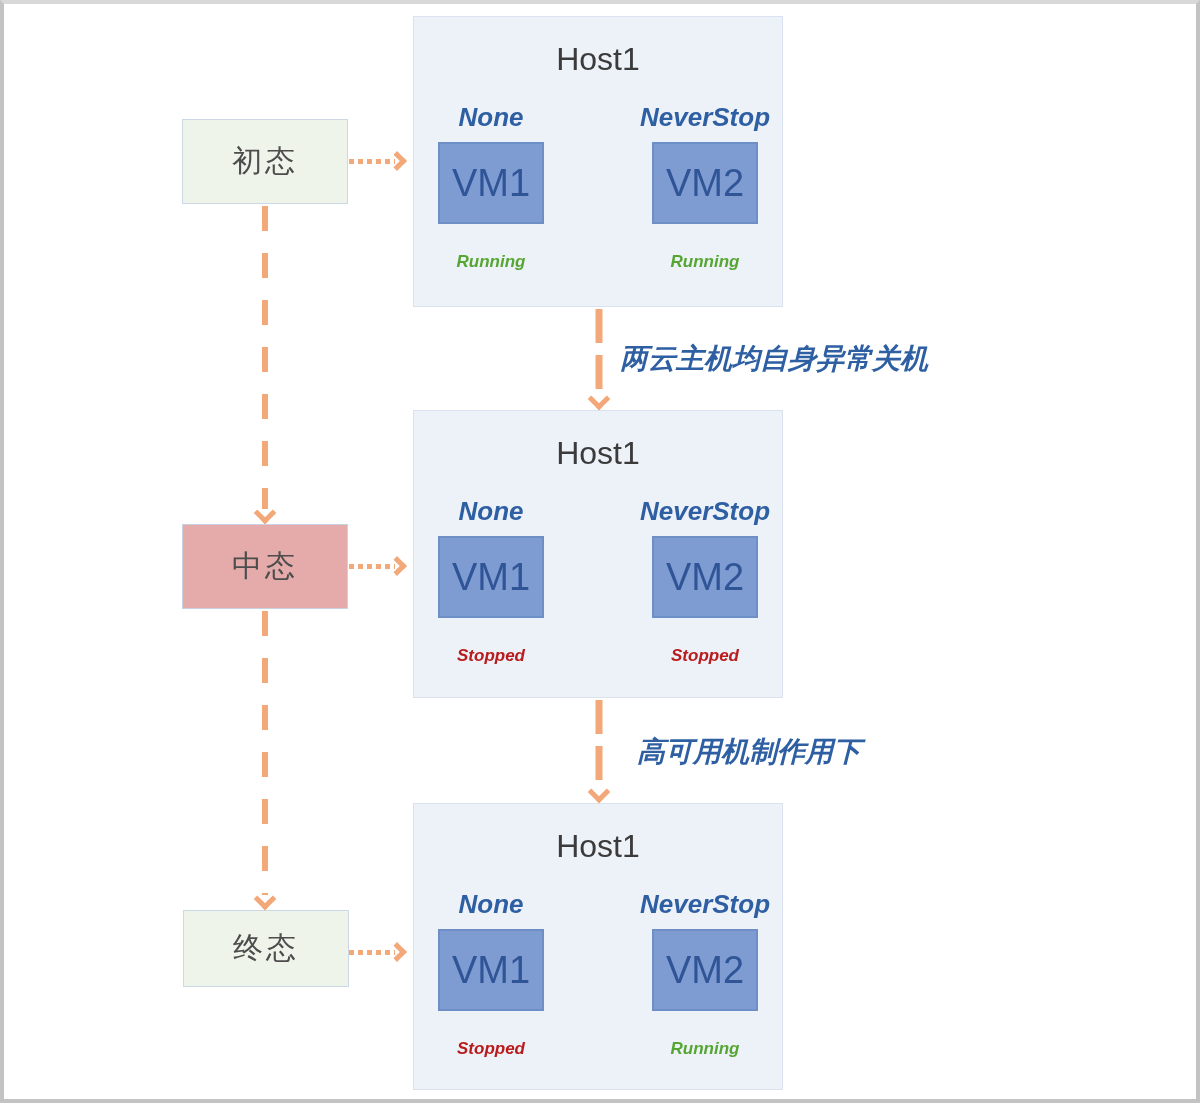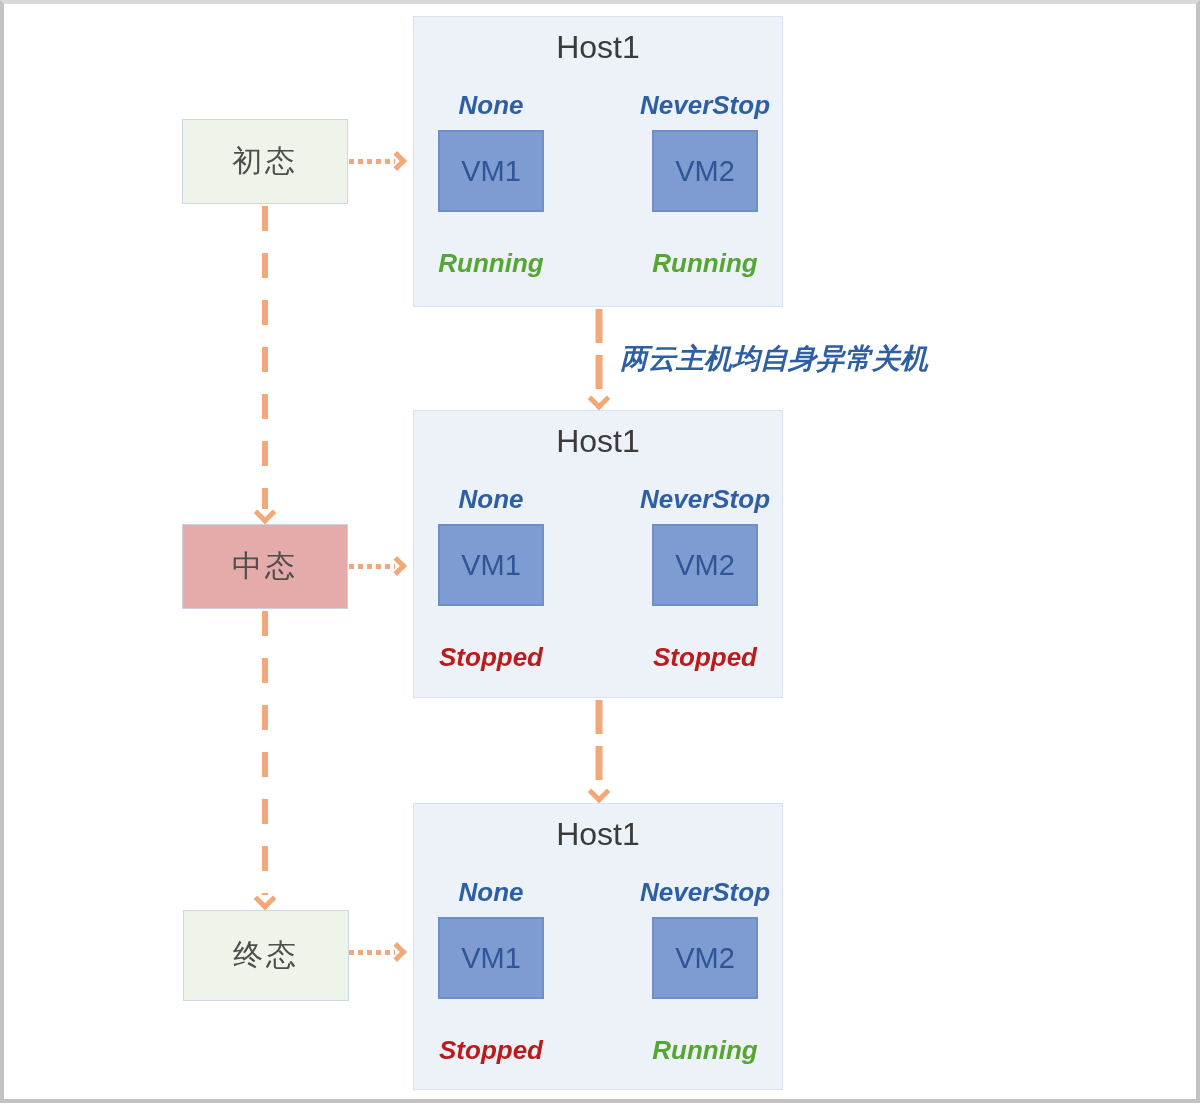--- a/index.html
+++ b/index.html
@@ -10,28 +10,28 @@
             border:4px solid #c3c3c3; border-top-color:#d9d9d9; overflow:hidden; }
 
   
   .state-box { position:absolute; display:flex; align-items:center; justify-content:center; }
   .state-green { background:#eff4ea; border:1px solid #ccd8e6; }
   .state-pink  { background:#e5abab; border:1px solid #c9d2e2; }
   .state-text  { font-size:30px; color:#4d4d4d; letter-spacing:3px; }
 
   
   .host-card { position:absolute; background:#edf1f8; border:1px solid #dbe2ef; }
-  .host-title { text-align:center; margin-top:12px; font-size:32px; color:#3b3b3b; }
+  .host-title { text-align:center; margin-top:24px; font-size:32px; color:#3b3b3b; }
   .vm-row { display:flex; justify-content:center; gap:62px; margin-top:24px; }
   .vm-col { display:flex; flex-direction:column; align-items:center; width:152px; }
   .policy { font-size:26px; font-style:italic; font-weight:600; color:#2e5fa3; white-space:nowrap; }
   .vm-box { margin-top:9px; width:106px; height:82px; background:#7f9cd2; border:2px solid #6e8ec6;
             display:flex; align-items:center; justify-content:center; }
-  .vm-name { font-size:29px; color:#2f5597; }
-  .status { margin-top:36px; font-size:26px; font-style:italic; font-weight:700; }
+  .vm-name { font-size:38px; color:#2f5597; }
+  .status { margin-top:28px; font-size:17px; font-style:italic; font-weight:700; }
   .status[data-status="green"] { color:#55a632; }
   .status[data-status="red"]   { color:#b91c1c; }
 
   
   .h-arrow { position:absolute; width:64px; height:20px; display:flex; align-items:center; }
   .h-arrow .dotline { width:46px; height:5px;
       background:repeating-linear-gradient(to right,#f2a878 0 5px,transparent 5px 9px); }
   .h-arrow .chev-right { width:14px; height:14px; border-right:5px solid #f2a878;
       border-bottom:5px solid #f2a878; transform:rotate(-45deg); margin-left:-5px; }
 
@@ -57,21 +57,21 @@
 <div class="canvas">
 
   <div class="state-box state-pink" style="left:178px;top:520px;width:166px;height:85px">
     <span class="state-text">中态</span>
   </div>
 
   <div class="state-box state-green" style="left:178px;top:115px;width:166px;height:85px">
     <span class="state-text">初态</span>
   </div>
 
-  <div class="state-box state-green" style="left:179px;top:906px;width:166px;height:91px">
+  <div class="state-box state-green" style="left:179px;top:906px;width:166px;height:77px">
     <span class="state-text">终态</span>
   </div>
 
   <div class="host-card" style="left:409px;top:12px;width:370px;height:291px">
     <div class="host-title">Host1</div>
     <div class="vm-row">
       <div class="vm-col">
         <div class="policy">None</div>
         <div class="vm-box">
           <span class="vm-name">VM1</span>
@@ -153,14 +153,15 @@
   <div class="v-arrow host-gap" style="left:584px;top:305px;height:99px">
     <div class="dashline"></div>
     <div class="chev-down"></div>
   </div>
   <div class="v-arrow host-gap" style="left:584px;top:696px;height:101px">
     <div class="dashline"></div>
     <div class="chev-down"></div>
   </div>
 
   <div class="trans-label" style="left:616px;top:336px">两云主机均自身异常关机</div>
+  <div class="trans-label" style="left:633px;top:729px">高可用机制作用下</div>
 
 </div>
 
 </body></html>

